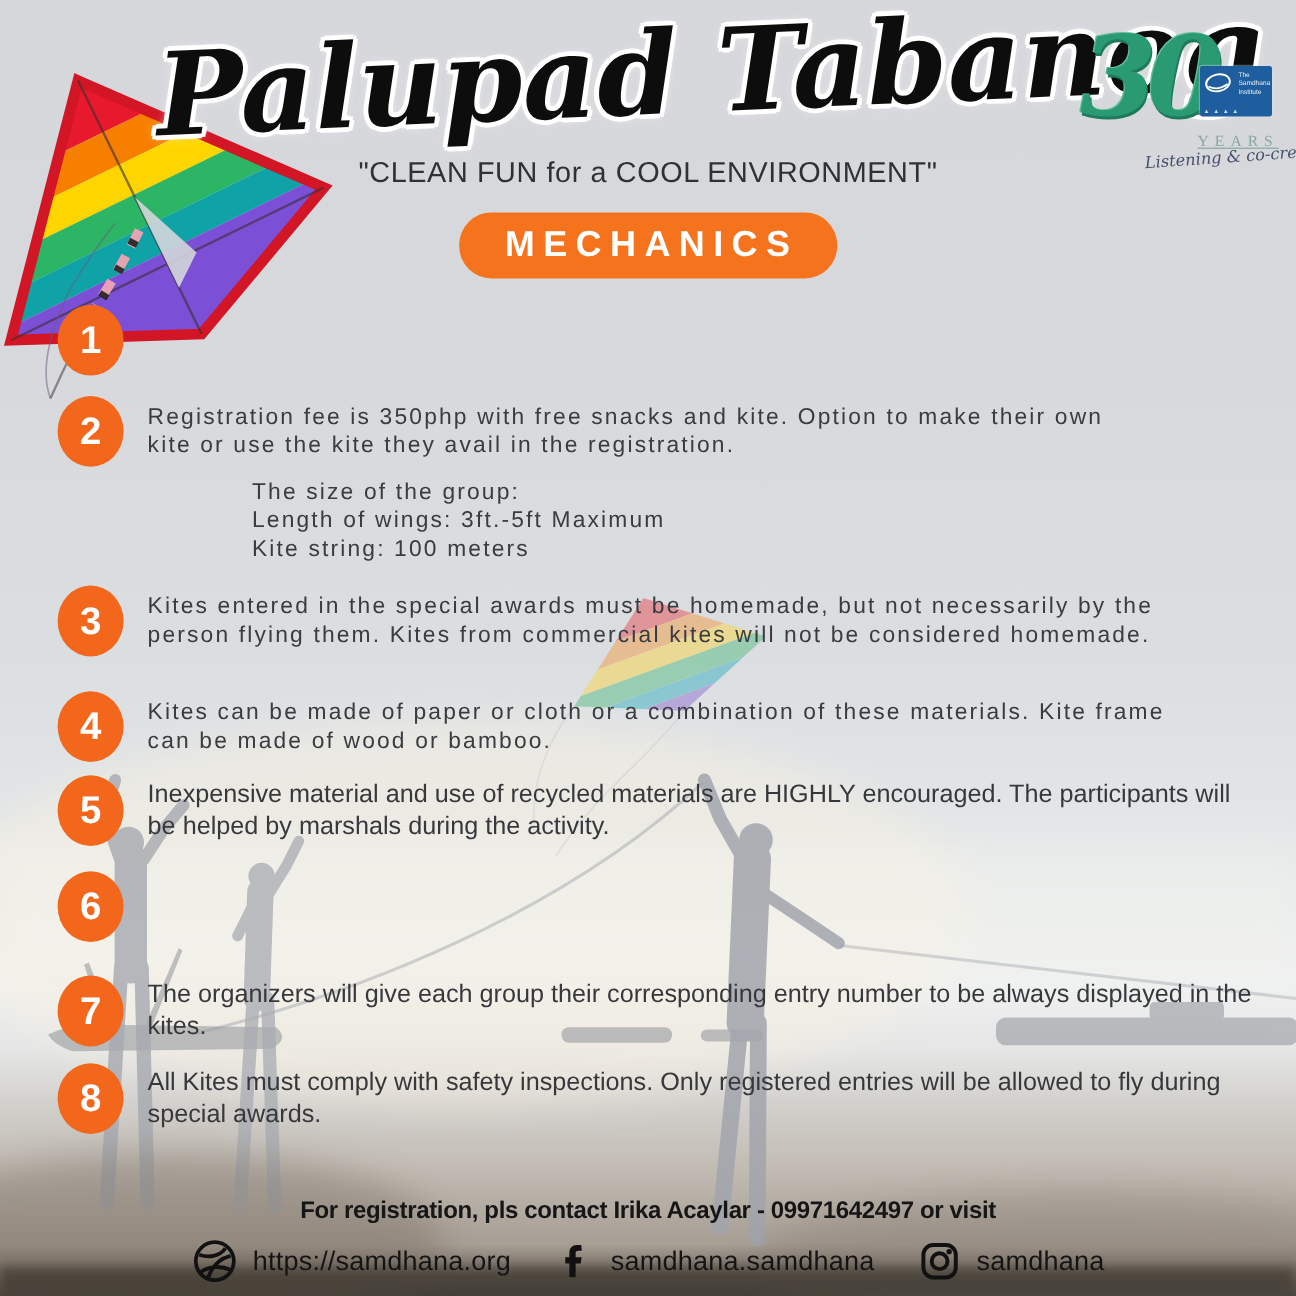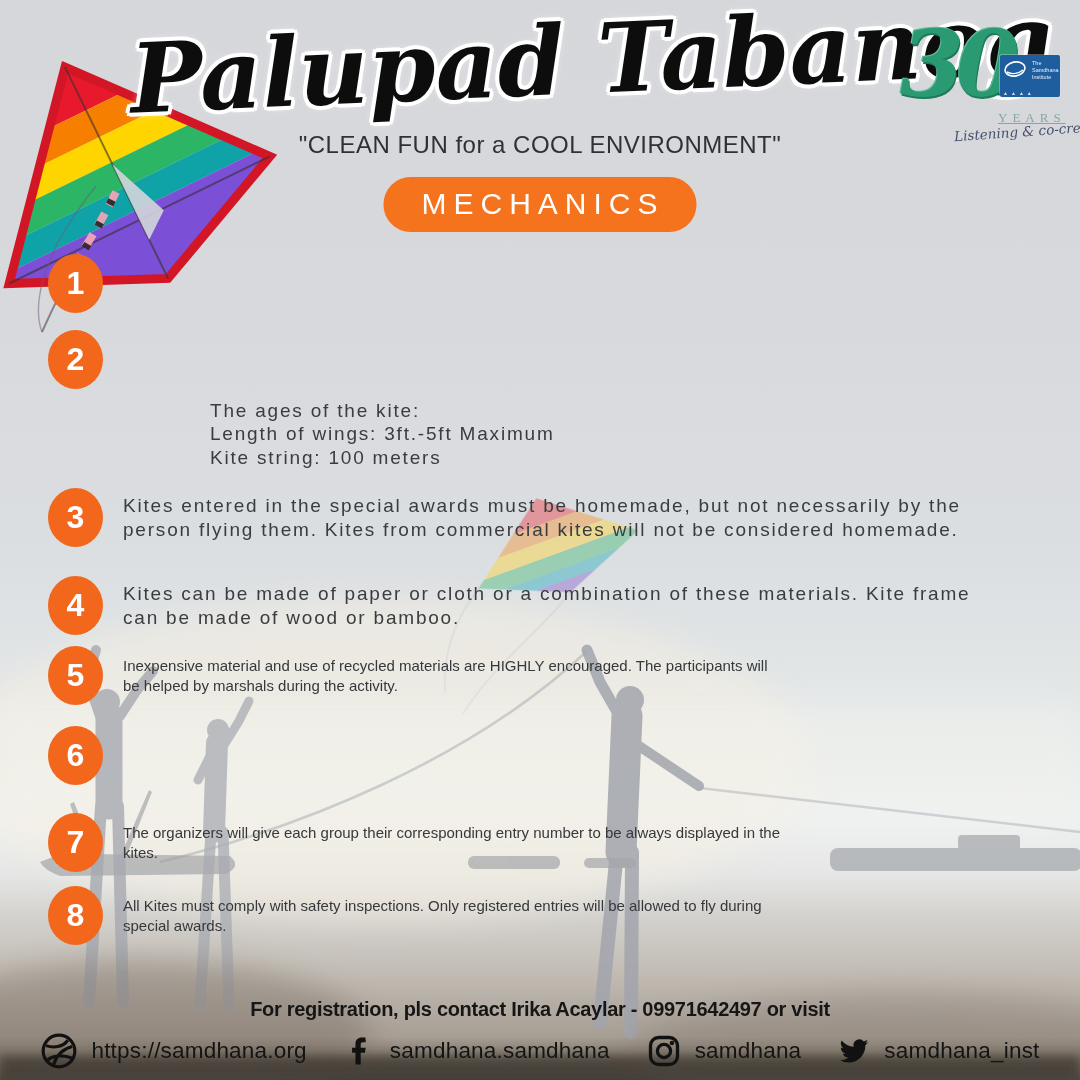--- a/index.html
+++ b/index.html
@@ -22,21 +22,21 @@
     text-shadow:-3px -3px 0 #fff, 3px -3px 0 #fff, -3px 3px 0 #fff, 3px 3px 0 #fff,
                  0 4px 0 #fff, 0 -4px 0 #fff, 4px 0 0 #fff, -4px 0 0 #fff, 0 0 10px #ffffffcc;
   }
   .subtitle {
     position:absolute; left:50%; top:131px; transform:translateX(-50%);
     font-size:24px; letter-spacing:.5px; color:#2f3133; white-space:nowrap;
   }
   .badge {
     position:absolute; left:50%; top:177px; transform:translateX(-50%);
     background:#F5731D; color:#fff; border-radius:27px;
-    font-size:30px; font-weight:normal; letter-spacing:7px;
+    font-size:30px; font-weight:bold; letter-spacing:7px;
     padding:10px 32px 11px 38px; white-space:nowrap;
   }
 
   
   .logo20 { position:absolute; right:8px; top:18px; width:180px; height:130px; }
   .logo20 .num {
     position:absolute; left:8px; top:-8px;
     font-family:"DejaVu Serif", serif; font-style:italic; font-weight:bold;
     font-size:92px; letter-spacing:-8px; color:#2A9A72;
     text-shadow:1px 2px 0 #1d7b5a, -1px -1px 0 #63bd9c;
@@ -62,21 +62,21 @@
   .logo20 .inst .tri { position:absolute; left:3px; bottom:1px; font-size:5px; letter-spacing:3px; color:#cfe0ee; }
 
   
   .row { position:absolute; left:48px; right:36px; display:flex; gap:20px; align-items:center; }
   .num-badge {
     flex:0 0 55px; width:55px; height:59px; border-radius:50%;
     background:#F2671C; color:#fff; font-weight:bold; font-size:32px;
     display:flex; align-items:center; justify-content:center;
   }
   .row-text { font-size:19px; letter-spacing:1.8px; line-height:1.23; color:#3A3C3F; white-space:pre-line; }
-  .plain .row-text { font-size:15px; letter-spacing:0; line-height:1.28; color:#36383b; }
+  .plain .row-text { font-size:21px; letter-spacing:0; line-height:1.28; color:#36383b; }
   .subblock {
     position:absolute; left:210px; top:399px;
     font-size:19px; letter-spacing:1.8px; line-height:1.23; color:#3A3C3F;
   }
   .subblock span { display:block; }
 
   
   .reg-line {
     position:absolute; left:0; top:998px; width:1080px; text-align:center;
     font-size:20px; font-weight:bold; letter-spacing:-.3px; color:#161616;
@@ -206,23 +206,25 @@
     </div>
     <span class="years">YEARS</span>
     <span class="tagline">Listening &amp; co-creating</span>
   </div>
 
   <div class="row" style="top:254px">
     <div class="num-badge">1</div>
   </div>
   <div class="row" style="top:330px">
     <div class="num-badge">2</div>
+    <div class="row-text">Registration fee is 350php with free snacks and kite. Option to make their own
+kite or use the kite they avail in the registration.</div>
   </div>
   <div class="subblock">
-    <span>The ages of the kite:</span>
+    <span>The size of the group:</span>
     <span>Length of wings: 3ft.-5ft Maximum</span>
     <span>Kite string: 100 meters</span>
   </div>
   <div class="row" style="top:488px">
     <div class="num-badge">3</div>
     <div class="row-text">Kites entered in the special awards must be homemade, but not necessarily by the
 person flying them. Kites from commercial kites will not be considered homemade.</div>
   </div>
   <div class="row" style="top:576px">
     <div class="num-badge">4</div>
@@ -265,21 +267,15 @@
       <span class="lbl">samdhana.samdhana</span>
     </div>
     <div class="social">
       <svg width="36" height="36" viewBox="0 0 24 24">
         <rect x="3" y="3" width="18" height="18" rx="5.5" fill="none" stroke="#111" stroke-width="2.2"></rect>
         <circle cx="12" cy="12" r="4.4" fill="none" stroke="#111" stroke-width="2.2"></circle>
         <circle cx="17.3" cy="6.7" r="1.5" fill="#111"></circle>
       </svg>
       <span class="lbl">samdhana</span>
     </div>
-    <div class="social">
-      <svg width="34" height="34" viewBox="0 0 24 24">
-        <path d="M22 5.9c-.7.3-1.5.6-2.3.7.8-.5 1.5-1.3 1.8-2.3-.8.5-1.7.8-2.6 1A4.1 4.1 0 0 0 11.8 9 11.7 11.7 0 0 1 3.3 4.6a4.1 4.1 0 0 0 1.3 5.5c-.7 0-1.3-.2-1.9-.5v.1c0 2 1.4 3.6 3.3 4a4.2 4.2 0 0 1-1.9.1 4.1 4.1 0 0 0 3.9 2.9A8.3 8.3 0 0 1 2 18.4a11.7 11.7 0 0 0 6.3 1.8c7.5 0 11.7-6.3 11.7-11.7v-.5c.8-.6 1.5-1.3 2-2.1z" fill="#111"></path>
-      </svg>
-      <span class="lbl">samdhana_inst</span>
-    </div>
   </div>
 
 </div>
 
 </body></html>

